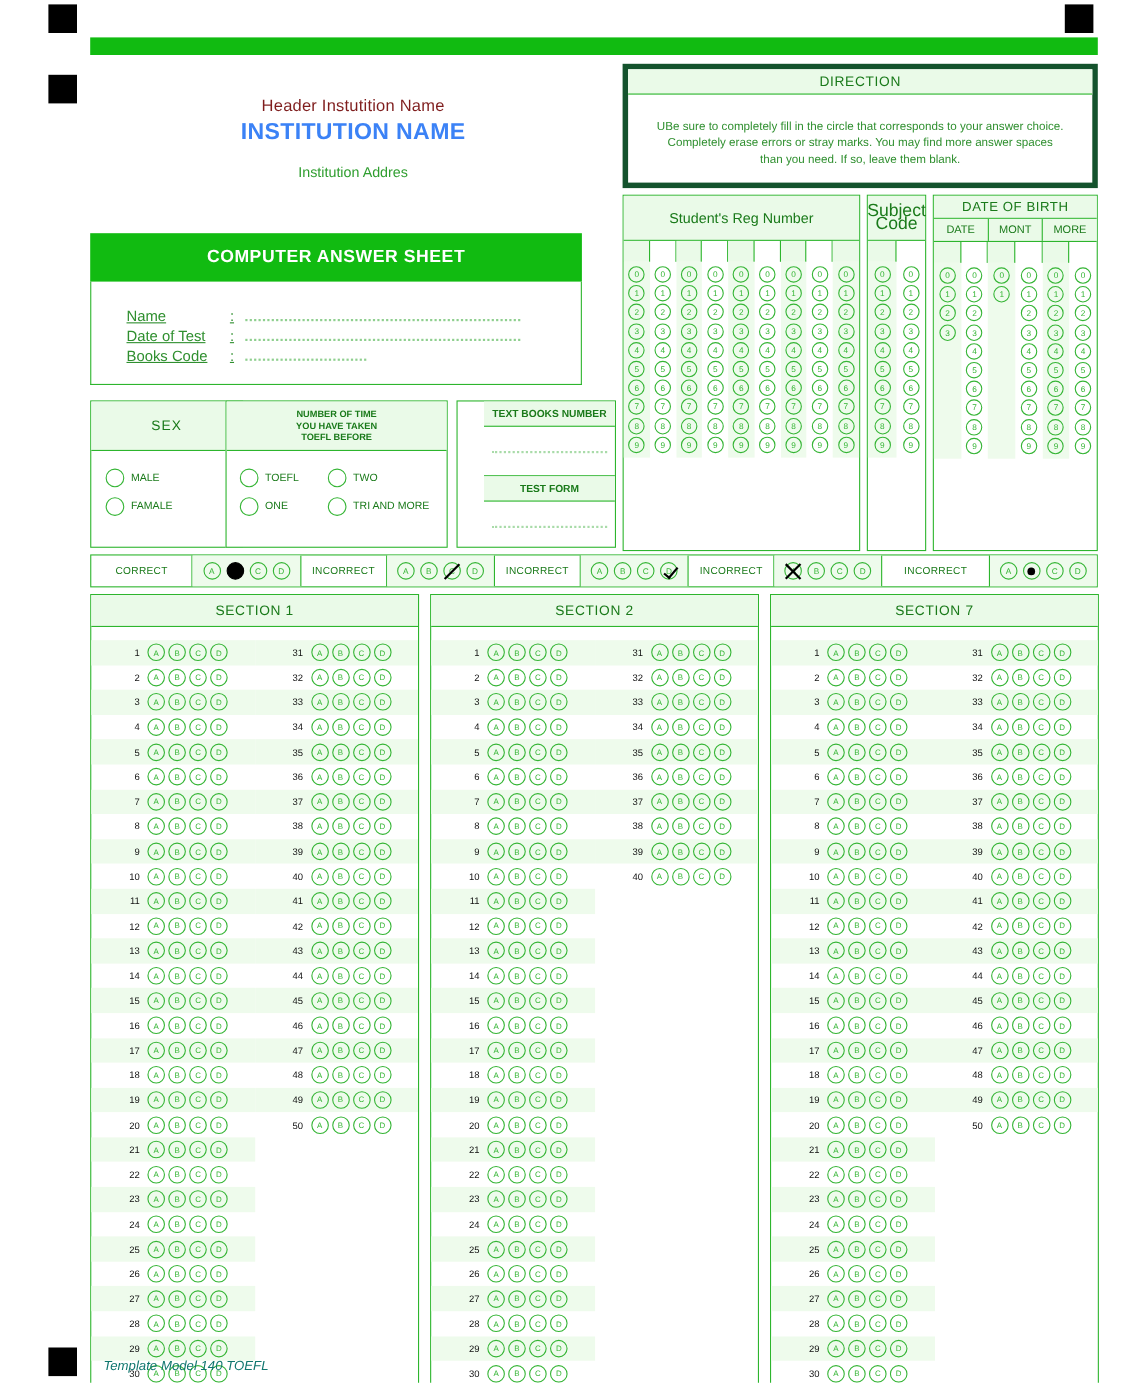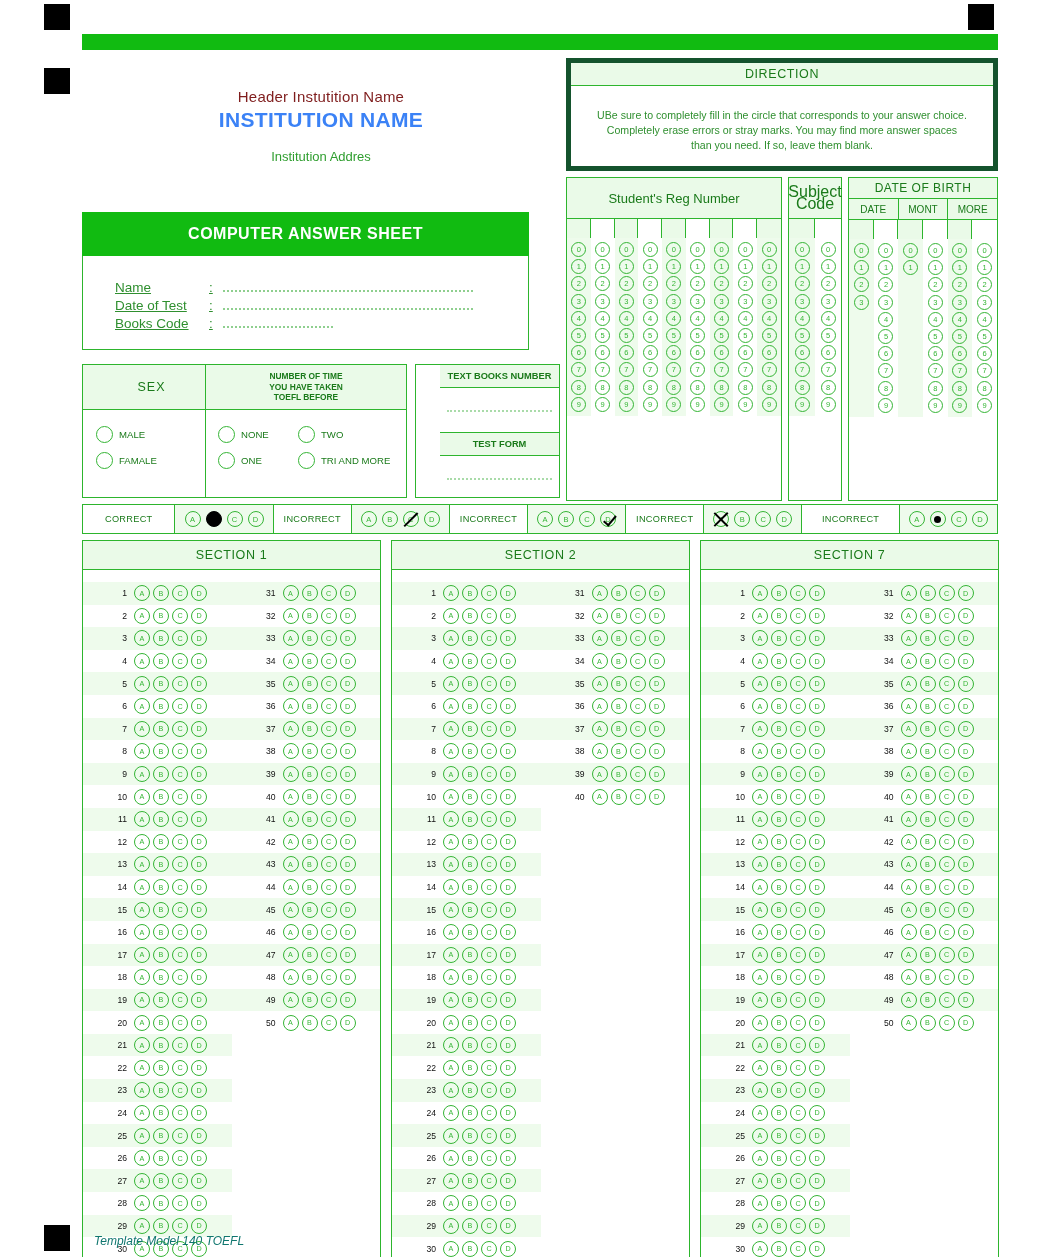--- a/index.html
+++ b/index.html
@@ -434,21 +434,21 @@
   <div class="gbox" id="times-box">
     <div class="gbox-title" id="times-title">
         <span>NUMBER OF TIME</span>
         <span>YOU HAVE TAKEN</span>
         <span>TOEFL BEFORE</span>
       </div>
     <div class="radio-cols">
       <div class="col" id="times-left">
           <div class="radio-item" style="width: 72px;">
             <span class="radio-circle"></span>
-            <span>NONE</span>
+            <span>TOEFL</span>
           </div>
           <div class="radio-item" style="width: 72px;">
             <span class="radio-circle"></span>
             <span>ONE</span>
           </div>
         </div>
       <div class="col" id="times-right">
           <div class="radio-item" style="width: 110px;">
             <span class="radio-circle"></span>
             <span>TWO</span>

